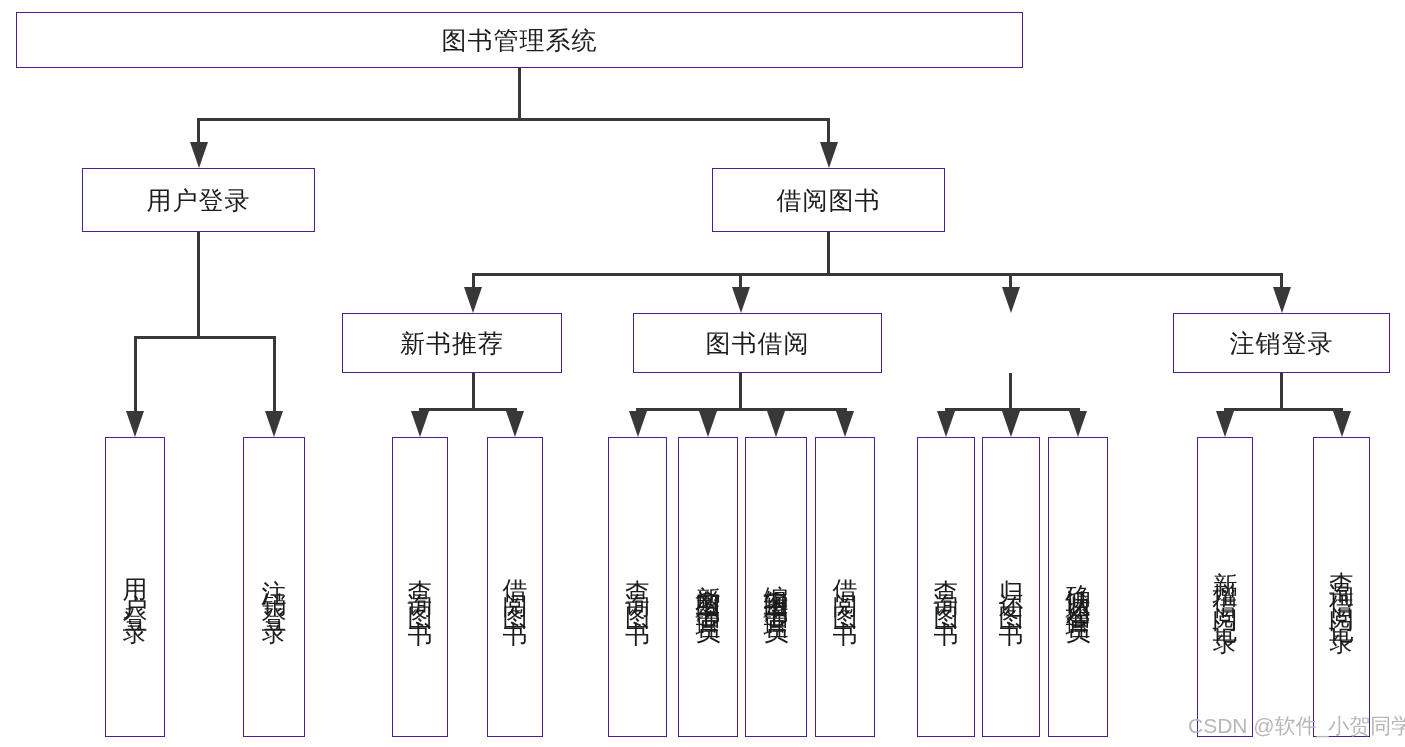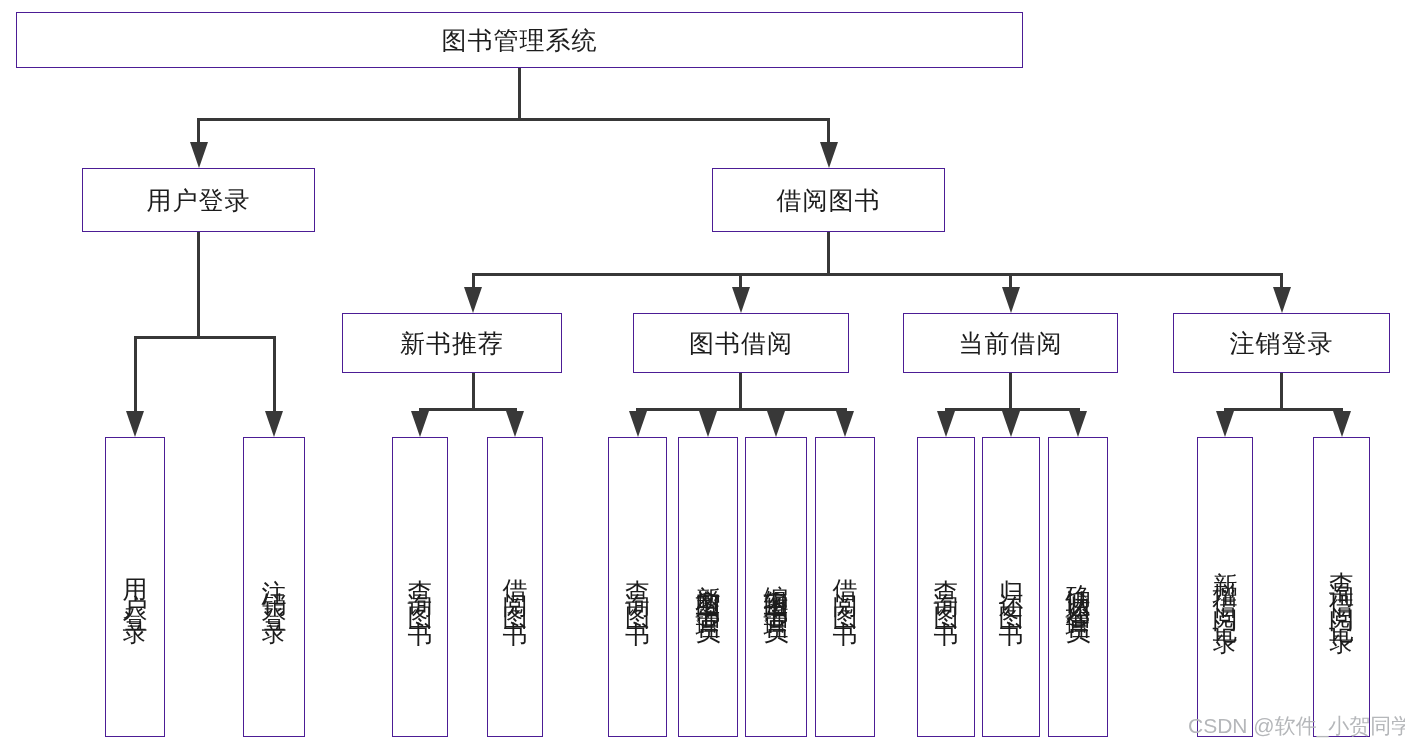--- a/index.html
+++ b/index.html
@@ -83,22 +83,21 @@
     <div class="shaft" style="left: 1280px; top: 373px; width: 3px; height: 38px;"></div>
     <div class="shaft" style="left: 1223.5px; top: 408px; width: 119.5px; height: 3px;"></div>
     <div class="shaft" style="left: 1223.5px; top: 408px; width: 3px; height: 5px;"></div>
     <div class="arrowhead" style="left: 1216px; top: 411px;"></div>
     <div class="shaft" style="left: 1340px; top: 408px; width: 3px; height: 5px;"></div>
     <div class="arrowhead" style="left: 1332.5px; top: 411px;"></div>
     <div class="node h" style="left: 16px; top: 12px; width: 1007px; height: 56px;">图书管理系统</div>
     <div class="node h" style="left: 82px; top: 168px; width: 233px; height: 64px;">用户登录</div>
     <div class="node h" style="left: 712px; top: 168px; width: 233px; height: 64px;">借阅图书</div>
     <div class="node h" style="left: 342px; top: 313px; width: 220px; height: 60px;">新书推荐</div>
-    <div class="node h" style="left: 633px; top: 313px; width: 216px; height: 60px;">图书借阅</div>
-    <div class="node h" style="left: 903px; top: 313px; width: 215px; height: 60px;">当前借阅</div>
+    <div class="node h" style="left: 633px; top: 313px; width: 249px; height: 60px;">图书借阅</div>
     <div class="node h" style="left: 1173px; top: 313px; width: 217px; height: 60px;">注销登录</div>
     <div class="node v" style="left: 105px; top: 437px; width: 60px; height: 300px; letter-spacing: 14px;">用户登录</div>
     <div class="node v" style="left: 243px; top: 437px; width: 62px; height: 300px; letter-spacing: 14px;">注销登录</div>
     <div class="node v" style="left: 392px; top: 437px; width: 56px; height: 300px; letter-spacing: 14px;">查询图书</div>
     <div class="node v" style="left: 487px; top: 437px; width: 56px; height: 300px; letter-spacing: 14px;">借阅图书</div>
     <div class="node v" style="left: 608px; top: 437px; width: 59px; height: 300px; letter-spacing: 14px;">查询图书</div>
     <div class="node v" style="left: 678px; top: 437px; width: 60px; height: 300px; letter-spacing: 5px;">新增图书（管理员）</div>
     <div class="node v" style="left: 745px; top: 437px; width: 62px; height: 300px; letter-spacing: 5px;">编辑图书（管理员）</div>
     <div class="node v" style="left: 815px; top: 437px; width: 60px; height: 300px; letter-spacing: 14px;">借阅图书</div>
     <div class="node v" style="left: 917px; top: 437px; width: 58px; height: 300px; letter-spacing: 14px;">查询图书</div>

